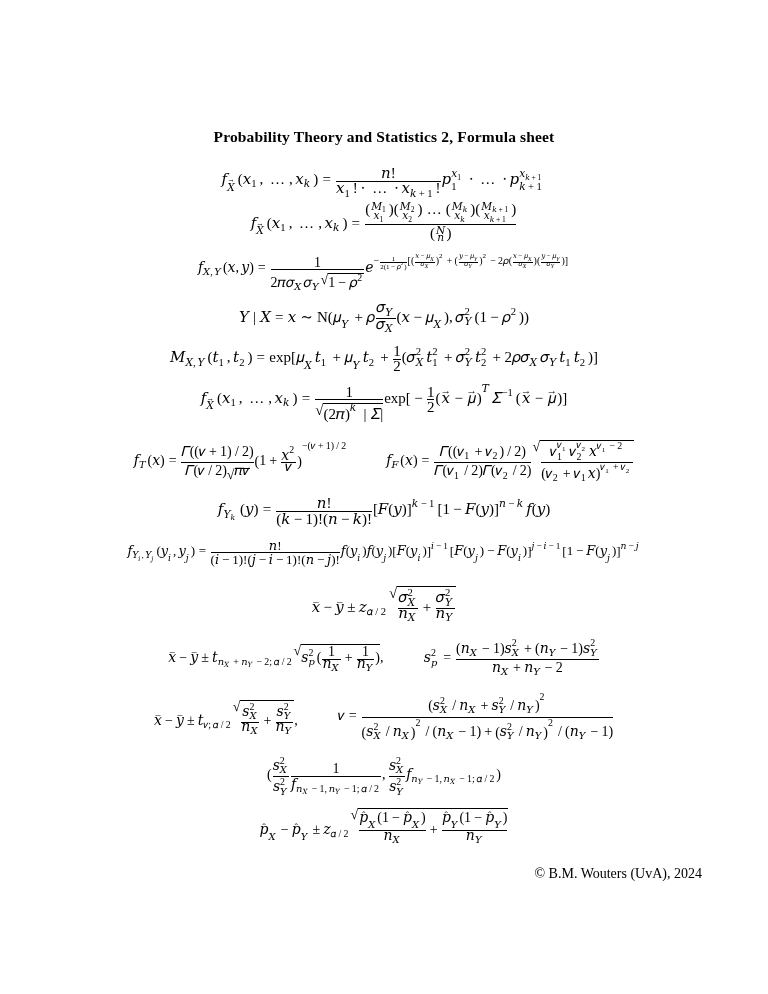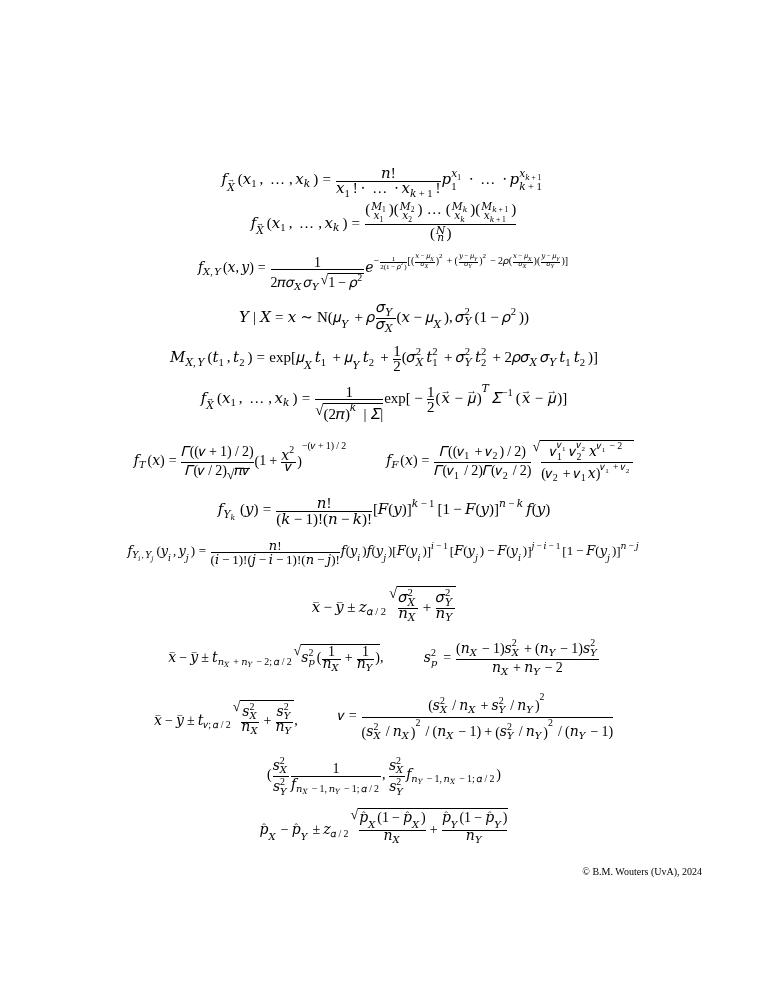--- a/index.html
+++ b/index.html
@@ -58,34 +58,35 @@
   math {
     font-family: "Liberation Serif", "DejaVu Serif", serif;
     font-size: 15px;
   }
   math.small { font-size: 14px; }
   math.tiny { font-size: 13px; }
   .footer {
     position: absolute;
     right: 66px;
     top: 866px;
-    font-size: 10px;
+    font-size: 14px;
     text-align: center;
   }
   .sp6 { height: 6px; }
   .sp12 { height: 12px; }
   .sp14 { height: 14px; }
   .sp16 { height: 16px; }
   .sp18 { height: 18px; }
 </style>
 </head>
 <body>
 
 <div class="page">
 
+  <h1 class="title">Probability Theory and Statistics 2, Formula sheet</h1>
 
   <div class="formula-block">
 
     <div class="eq">
       <math display="block">
         <mrow>
           <msub>
               <mi>f</mi>
               <mover>
                 <mi>X</mi>

